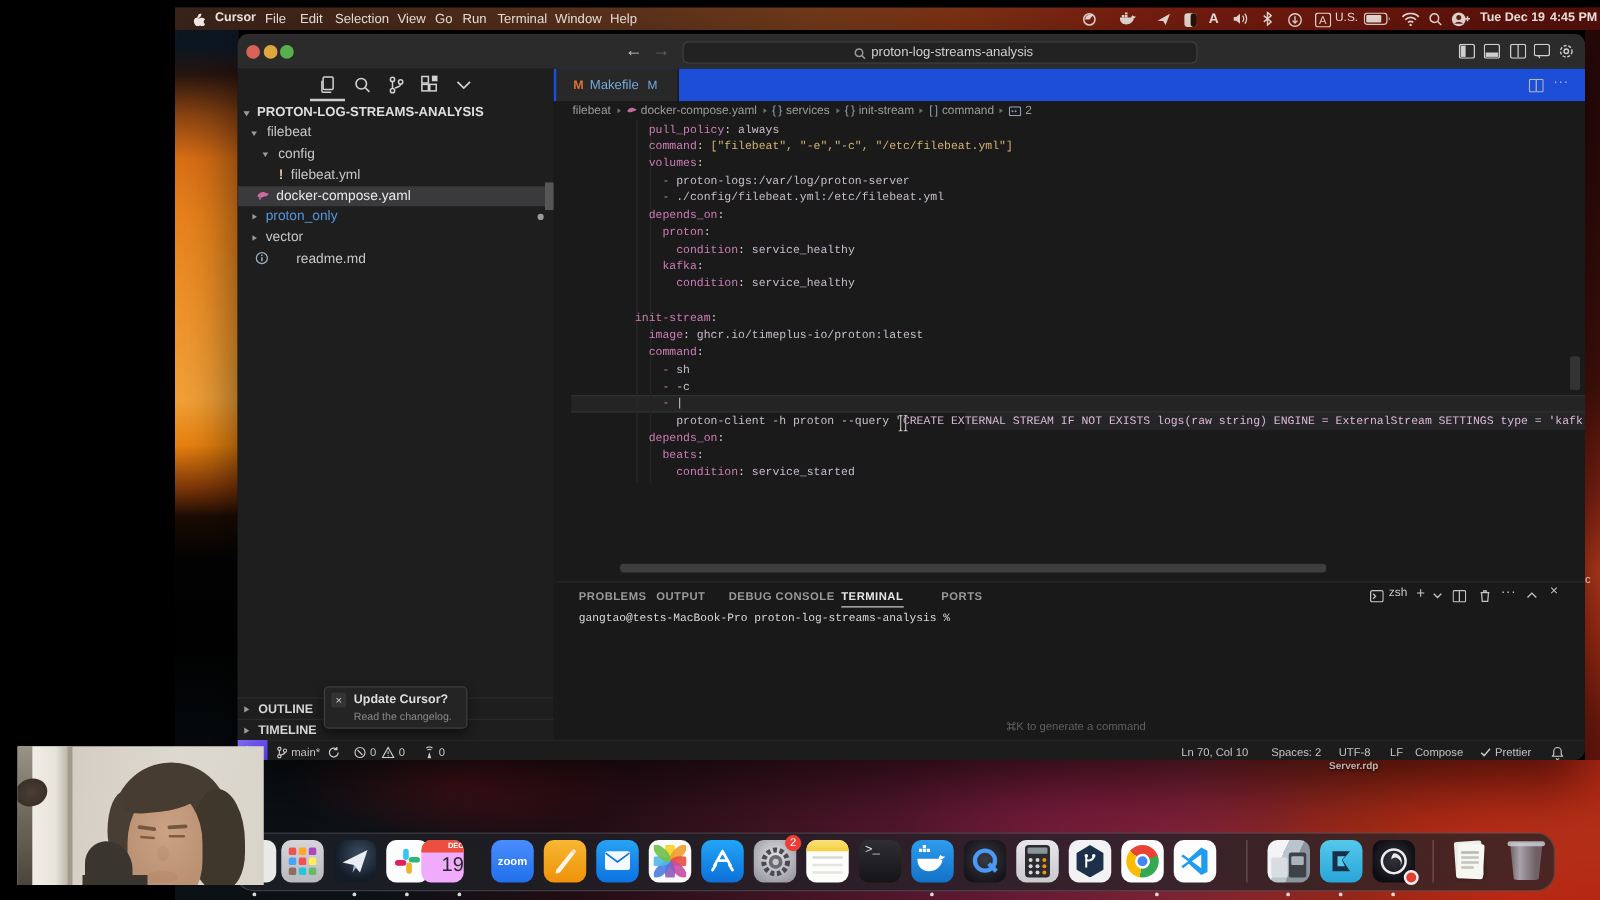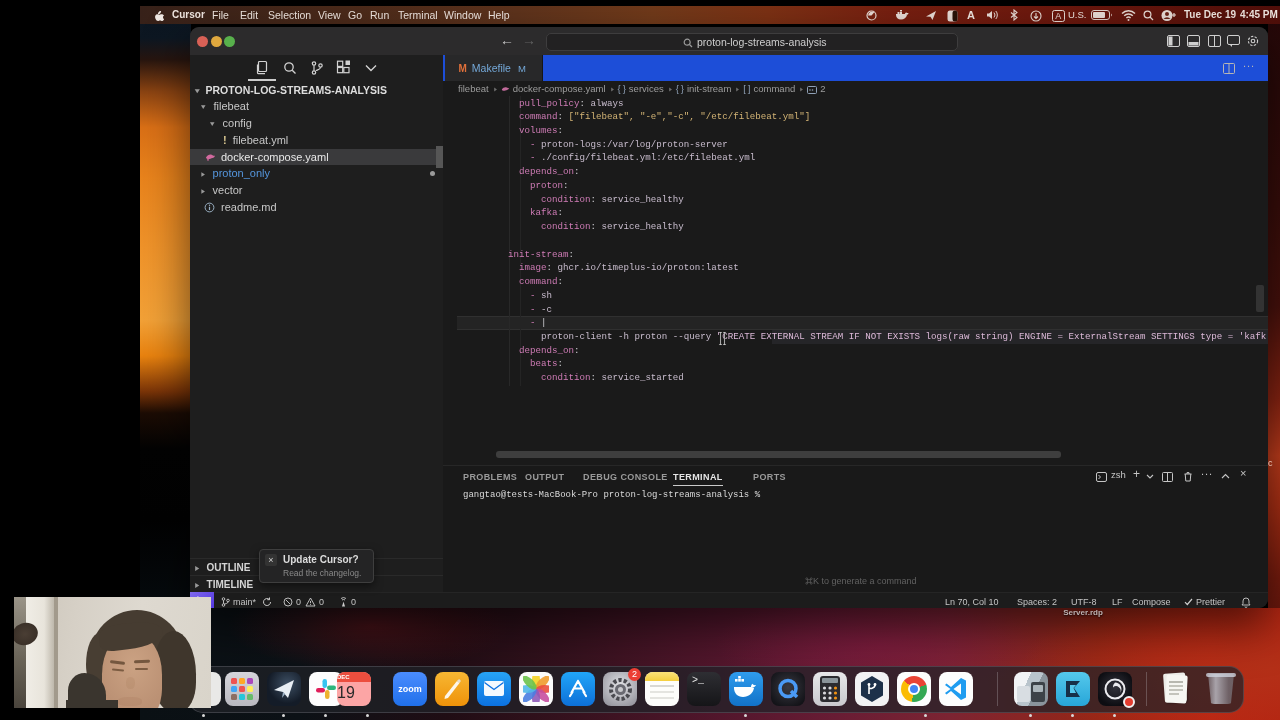--- a/index.html
+++ b/index.html
@@ -165,21 +165,21 @@
       <div class="trow" style="top:93.6px;background:#3a3a3c;color:#e8e8e8"><svg style="display:inline-block;vertical-align:-2px;margin-left:15px" width="11" height="11" viewBox="0 0 11 11">
             <path d="M1 5.5c1.5-2.5 4-3.5 6-2.5 1.5.7 2.5 1 3 .8-.3 1.2-1.2 2-2.5 2.2C6 6.3 4 7.5 2.5 7 1.5 6.7 1 6 1 5.5z" fill="#d1699e"></path>
             <circle cx="3" cy="7.8" r=".9" fill="#d1699e"></circle>
           </svg><span style="margin-left:5px">docker-compose.yaml</span></div>
       <div class="trow" style="top:110.4px"><span class="chev" style="margin-left:11px;transform:rotate(-90deg) scaleY(.8)">▾</span><span style="margin-left:7px;color:#5596dd">proton_only</span><span class="a" style="left:240px;top:6px;width:5px;height:5px;border-radius:50%;background:#9a9a9a"></span></div>
       <div class="trow" style="top:127.2px"><span class="chev" style="margin-left:11px;transform:rotate(-90deg) scaleY(.8)">▾</span><span style="margin-left:7px">vector</span></div>
       <div class="trow" style="top:144px"><svg style="display:inline-block;vertical-align:-2px;margin-left:14px" width="11" height="11" viewBox="0 0 11 11">
             <circle cx="5.5" cy="5.5" r="4.4" fill="none" stroke="#9ab0c3" stroke-width="1"></circle>
             <line x1="5.5" y1="4.8" x2="5.5" y2="8" stroke="#9ab0c3" stroke-width="1.2"></line>
             <circle cx="5.5" cy="3.2" r=".7" fill="#9ab0c3"></circle>
-          </svg><span style="margin-left:6px">readme.md</span></div>
+          </svg><span style="margin-left:22px">readme.md</span></div>
     </div>
     <div id="sbbottom">
       <div class="a" style="left:0;top:503px;width:253px;height:17px;line-height:17px;border-top:1px solid #2a2a2a;color:#d5d5d5;font-size:10px;font-weight:700"><span class="chev" style="margin-left:5px;display:inline-block;transform:rotate(-90deg) scaleY(.8)">▾</span><span style="margin-left:7px">OUTLINE</span></div>
       <div class="a" style="left:0;top:520px;width:253px;height:17px;line-height:17px;border-top:1px solid #2a2a2a;color:#d5d5d5;font-size:10px;font-weight:700"><span class="chev" style="margin-left:5px;display:inline-block;transform:rotate(-90deg) scaleY(.8)">▾</span><span style="margin-left:7px">TIMELINE</span></div>
     </div>
   <div class="a" style="left:246px;top:91px;width:7px;height:22px;background:#565656"></div>
   </div>
 
   <div class="a" id="edcol" style="left:253px;top:28px;width:825px;height:537px;background:#1a1a1a">
     <div id="tabs" class="a" style="left:0;top:0;width:825px;height:26px;background:#1d4ed8">
@@ -340,21 +340,21 @@
       </svg>
   </div>
   <div class="dk" style="left:309px;background:#fdfdfd">
     <svg style="margin:6px" width="22" height="22" viewBox="0 0 22 22">
         <rect x="7.5" y="1" width="4.5" height="9" rx="2.2" fill="#36c5f0"></rect>
         <rect x="12" y="7.5" width="9" height="4.5" rx="2.2" fill="#2eb67d"></rect>
         <rect x="10" y="12" width="4.5" height="9" rx="2.2" fill="#ecb22e"></rect>
         <rect x="1" y="10" width="9" height="4.5" rx="2.2" fill="#e01e5a"></rect>
       </svg>
   </div>
-  <div class="dk" style="left:337px;background:#fca5a5;overflow:hidden;text-align:left">
+  <div class="dk" style="left:337px;background:#f0abfc;overflow:hidden;text-align:right">
     <div style="height:10px;background:#ec4e3e;color:#fff;font-size:6px;line-height:10px;font-weight:700">DEC</div>
     <div style="color:#2a2a2a;font-size:16px;line-height:22px">19</div>
   </div>
   <div class="dk" style="left:393px;background:linear-gradient(180deg,#4a8cfe,#2070ea);text-align:center;color:#fff;font-size:9px;font-weight:700;line-height:34px">zoom</div>
   <div class="dk" style="left:435px;background:linear-gradient(180deg,#f7b733,#ef9209)">
     <svg style="margin:6px" width="22" height="22" viewBox="0 0 22 22">
         <path d="M4 18L16 3l2.5 2L7 20l-3.5 1z" fill="#fdf6ea"></path>
         <path d="M16 3l2.5 2 1-1.3a1.6 1.6 0 0 0-2.4-2z" fill="#e8e0d0"></path>
       </svg>
   </div>

